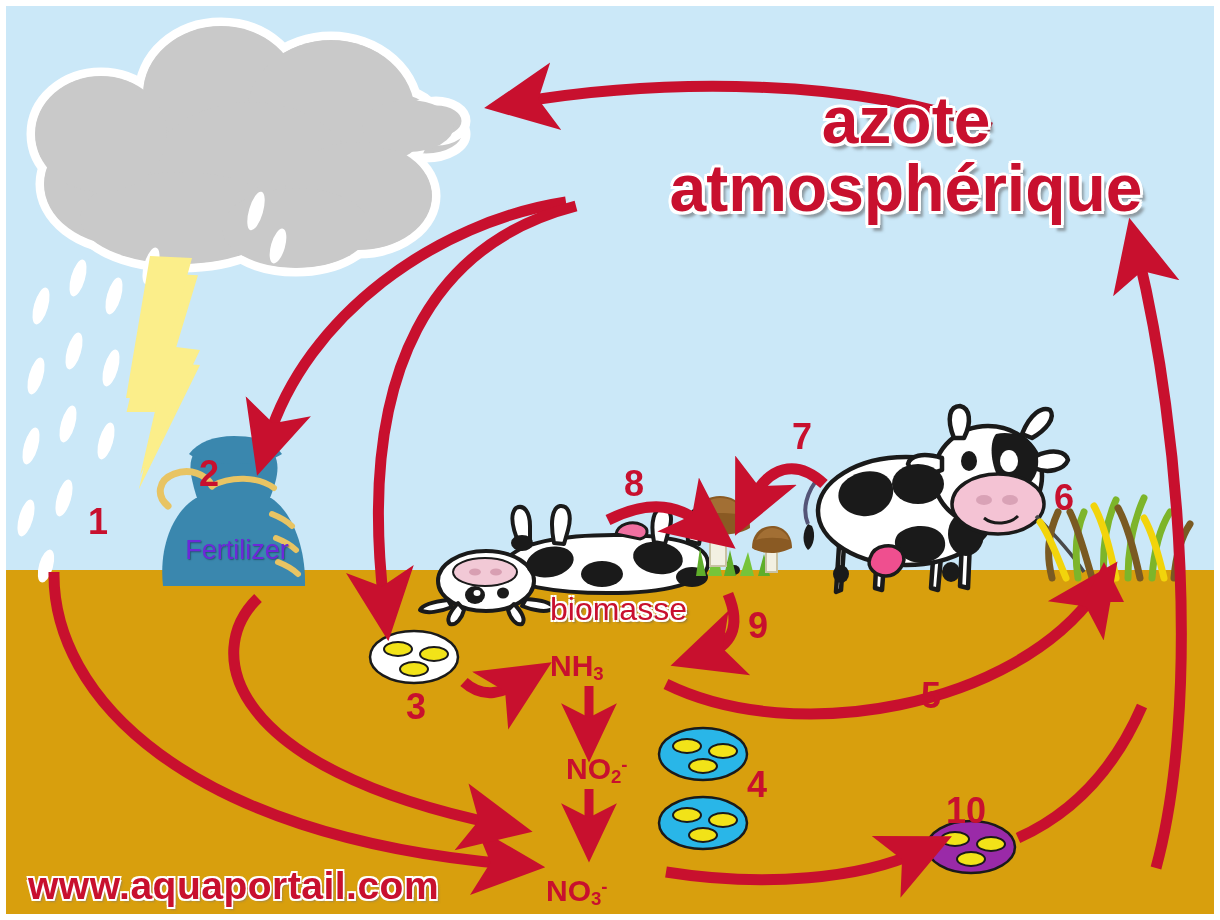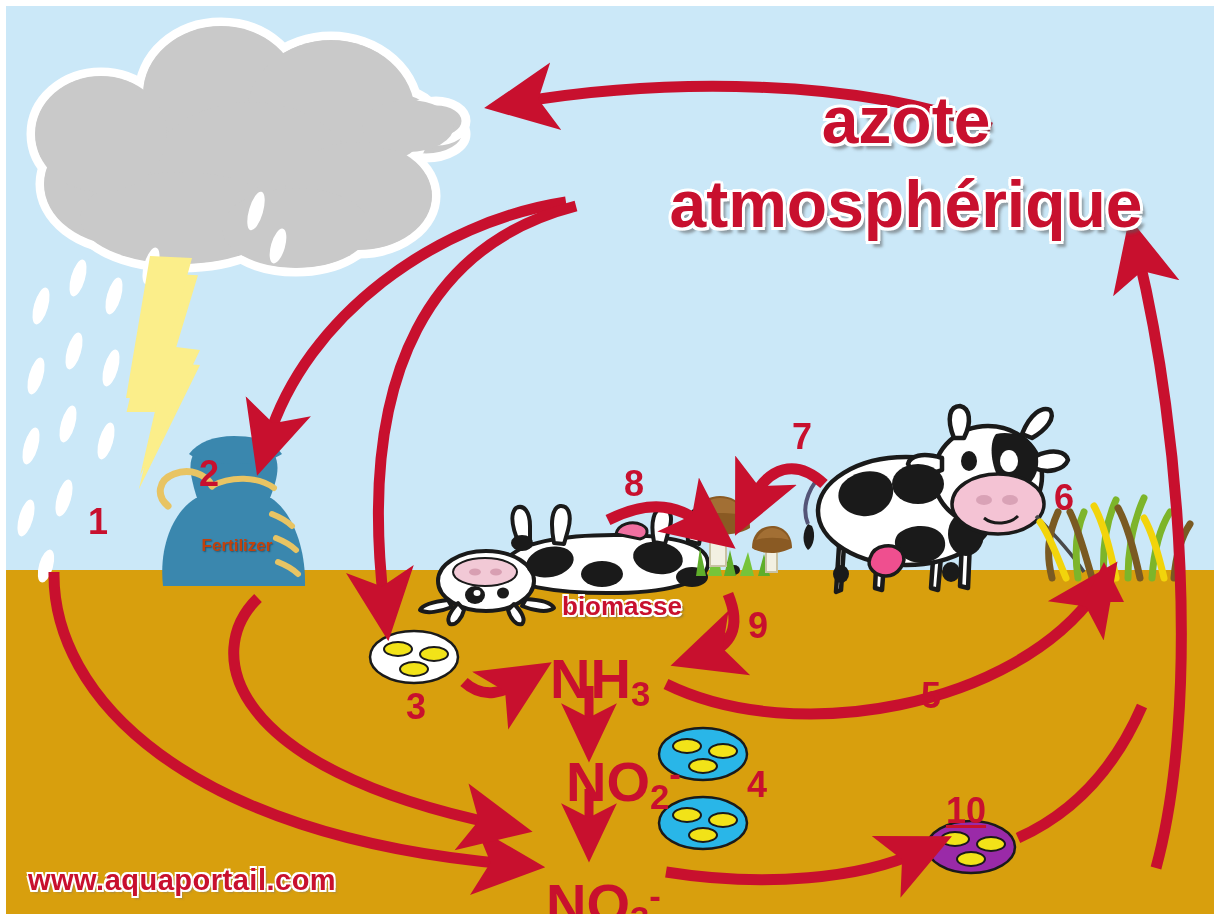--- a/index.html
+++ b/index.html
@@ -44,61 +44,61 @@
     font-size: 66px;
     font-weight: bold;
     color: #c8102e;
     letter-spacing: 0px;
     text-shadow:
       -2.5px -2.5px 0 #fff,  2.5px -2.5px 0 #fff,
       -2.5px  2.5px 0 #fff,  2.5px  2.5px 0 #fff,
       -3px 0 0 #fff, 3px 0 0 #fff, 0 -3px 0 #fff, 0 3px 0 #fff,
        5px 6px 3px rgba(90,90,90,.55);
   }
-  #title .l2 { display: block; margin-top: 18px; }
+  #title .l2 { display: block; margin-top: 2px; }
 
   #biomasse {
-    left: 556px; top: 587px;
-    font-size: 26px; font-weight: bold; color: #c8102e;
+    left: 544px; top: 587px;
+    font-size: 32px; font-weight: normal; color: #c8102e;
     text-shadow:
       -1.6px -1.6px 0 #fff, 1.6px -1.6px 0 #fff,
       -1.6px  1.6px 0 #fff, 1.6px  1.6px 0 #fff,
       3px 3px 2px rgba(90,90,90,.5);
   }
 
   #watermark {
     left: 22px; top: 860px;
-    font-size: 29px; font-weight: bold; color: #c8102e;
+    font-size: 39px; font-weight: bold; color: #c8102e;
     letter-spacing: .5px;
     text-shadow:
       -1.6px -1.6px 0 #fff, 1.6px -1.6px 0 #fff,
       -1.6px  1.6px 0 #fff, 1.6px  1.6px 0 #fff,
       2.5px 2.5px 2px rgba(120,120,120,.5);
   }
 
   .num {
     position: absolute;
     font-size: 36px; font-weight: bold;
     color: #c8102e;
     line-height: 1;
   }
 
   .formula {
     position: absolute;
-    font-size: 56px; font-weight: bold;
+    font-size: 30px; font-weight: bold;
     color: #c8102e;
     line-height: 1;
   }
   .formula sub { font-size: .62em; vertical-align: -.22em; }
   .formula sup { font-size: .62em; vertical-align: .42em; }
 
   #fertilizer-text {
     left: 171px; top: 531px;
     width: 120px; text-align: center;
-    font-size: 17px; font-weight: bold; color: #c2410c;
+    font-size: 27px; font-weight: normal; color: #6d28d9;
     text-shadow: 1px 1px 1.5px rgba(0,0,0,.35);
   }
 </style>
 </head>
 <body>
 
 <div id="stage">
   <div id="scene">
 
     <div id="ground"></div>
@@ -382,16 +382,16 @@
 
     <div class="num" style="left:82px;  top:498px;">1</div>
     <div class="num" style="left:193px; top:450px;">2</div>
     <div class="num" style="left:400px; top:683px;">3</div>
     <div class="num" style="left:741px; top:761px;">4</div>
     <div class="num" style="left:915px; top:672px;">5</div>
     <div class="num" style="left:1048px;top:474px;">6</div>
     <div class="num" style="left:786px; top:413px;">7</div>
     <div class="num" style="left:618px; top:460px;">8</div>
     <div class="num" style="left:742px; top:602px;">9</div>
-    <div class="num" style="left:940px; top:787px;text-decoration:underline;">10</div>
+    <div class="num" style="left:940px; top:787px;">10</div>
 
   </div>
 </div>
 
 </body></html>

